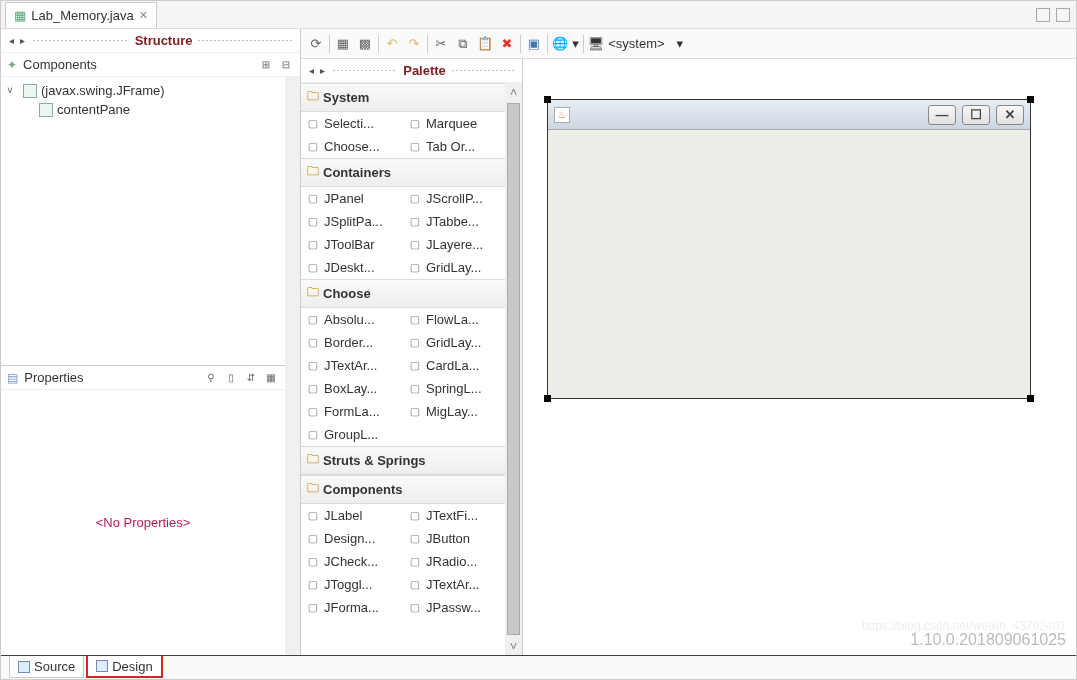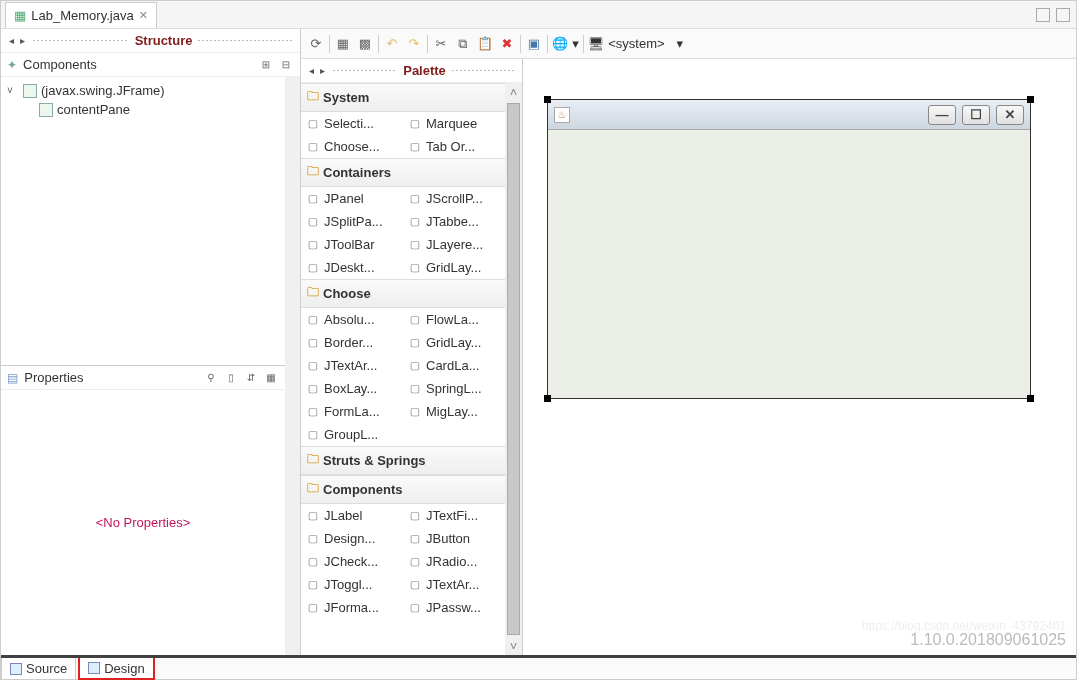--- a/index.html
+++ b/index.html
@@ -66,21 +66,21 @@
 .frame-box .c-br { bottom: -4px; right: -4px; }
 .frame-title { height: 30px; background: linear-gradient(#e9eef5,#cdd6e0); border-bottom: 1px solid #aaa; display: flex; align-items: center; padding: 0 6px; gap: 6px; }
 .frame-title .j { width: 16px; height: 16px; background: #fff; border: 1px solid #aaa; display: inline-flex; align-items: center; justify-content: center; font-size: 10px; color: #c08040; }
 .frame-title .spacer { flex: 1; }
 .frame-btn { width: 28px; height: 20px; background: linear-gradient(#f8f8f8,#e0e0e0); border: 1px solid #888; border-radius: 3px; display: inline-flex; align-items: center; justify-content: center; cursor: pointer; color: #444; font-weight: bold; }
 .frame-body { height: calc(100% - 30px); background: #eceee8; }
 .version { position: absolute; right: 10px; bottom: 6px; color: #bbb; font-size: 16px; }
 .watermark { position: absolute; right: 10px; bottom: 22px; color: #eee; font-size: 12px; }
 
 
-.bottom-tabs { height: 24px; border-top: 3px solid #404040; display: flex; align-items: flex-start; background: #fafafa; padding-left: 0; }
+.bottom-tabs { height: 24px; border-top: 1px solid #404040; display: flex; align-items: flex-start; background: #fafafa; padding-left: 8px; }
 .btab { display: flex; align-items: center; gap: 4px; padding: 2px 8px; background: #fff; border: 1px solid #ccc; border-top: none; cursor: pointer; margin-right: 2px; height: 22px; }
 .btab.active { border: 2px solid #d22; border-top: none; }
 .btab .bicon { width: 12px; height: 12px; border: 1px solid #78b; background: #def; }
 
 
 .workbar { height: 30px; display: flex; align-items: center; gap: 4px; padding: 0 6px; border-bottom: 1px solid #ddd; background: #fafafa; }
 .workwrap { flex: 1; display: flex; flex-direction: column; min-width: 0; }
 .workmain { flex: 1; display: flex; min-height: 0; }
 </style>
 </head>

